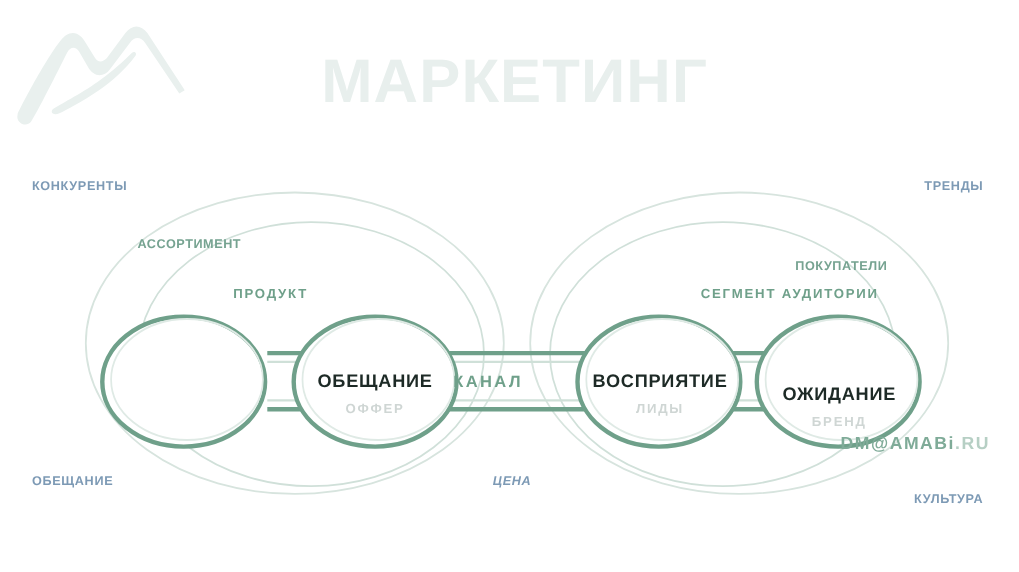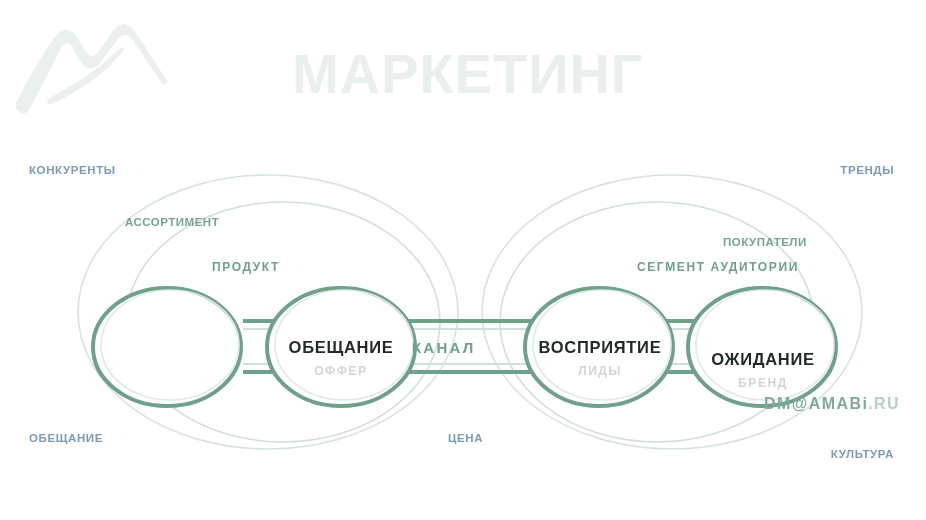--- a/index.html
+++ b/index.html
@@ -60,21 +60,21 @@
     font-size: 11.5px;
     font-weight: bold;
     letter-spacing: 0.6px;
     color: #7d9ab5;
     white-space: nowrap;
   }
   .cl-konkurenty { left: 29px;  top: 164px; }
   .cl-trendy     { right: 32px; top: 164px; }
   .cl-partnery   { left: 29px;  top: 432px; }
   .cl-kultura    { right: 32px; top: 448px; }
-  .cl-cena       { left: 448px; top: 432px; }
+  .cl-cena       { left: 448px; top: 432px; font-style: italic; }
 
   
   .mid-label {
     position: absolute;
     font-size: 11.5px;
     font-weight: bold;
     letter-spacing: 0.5px;
     color: #76a391;
     white-space: nowrap;
   }

